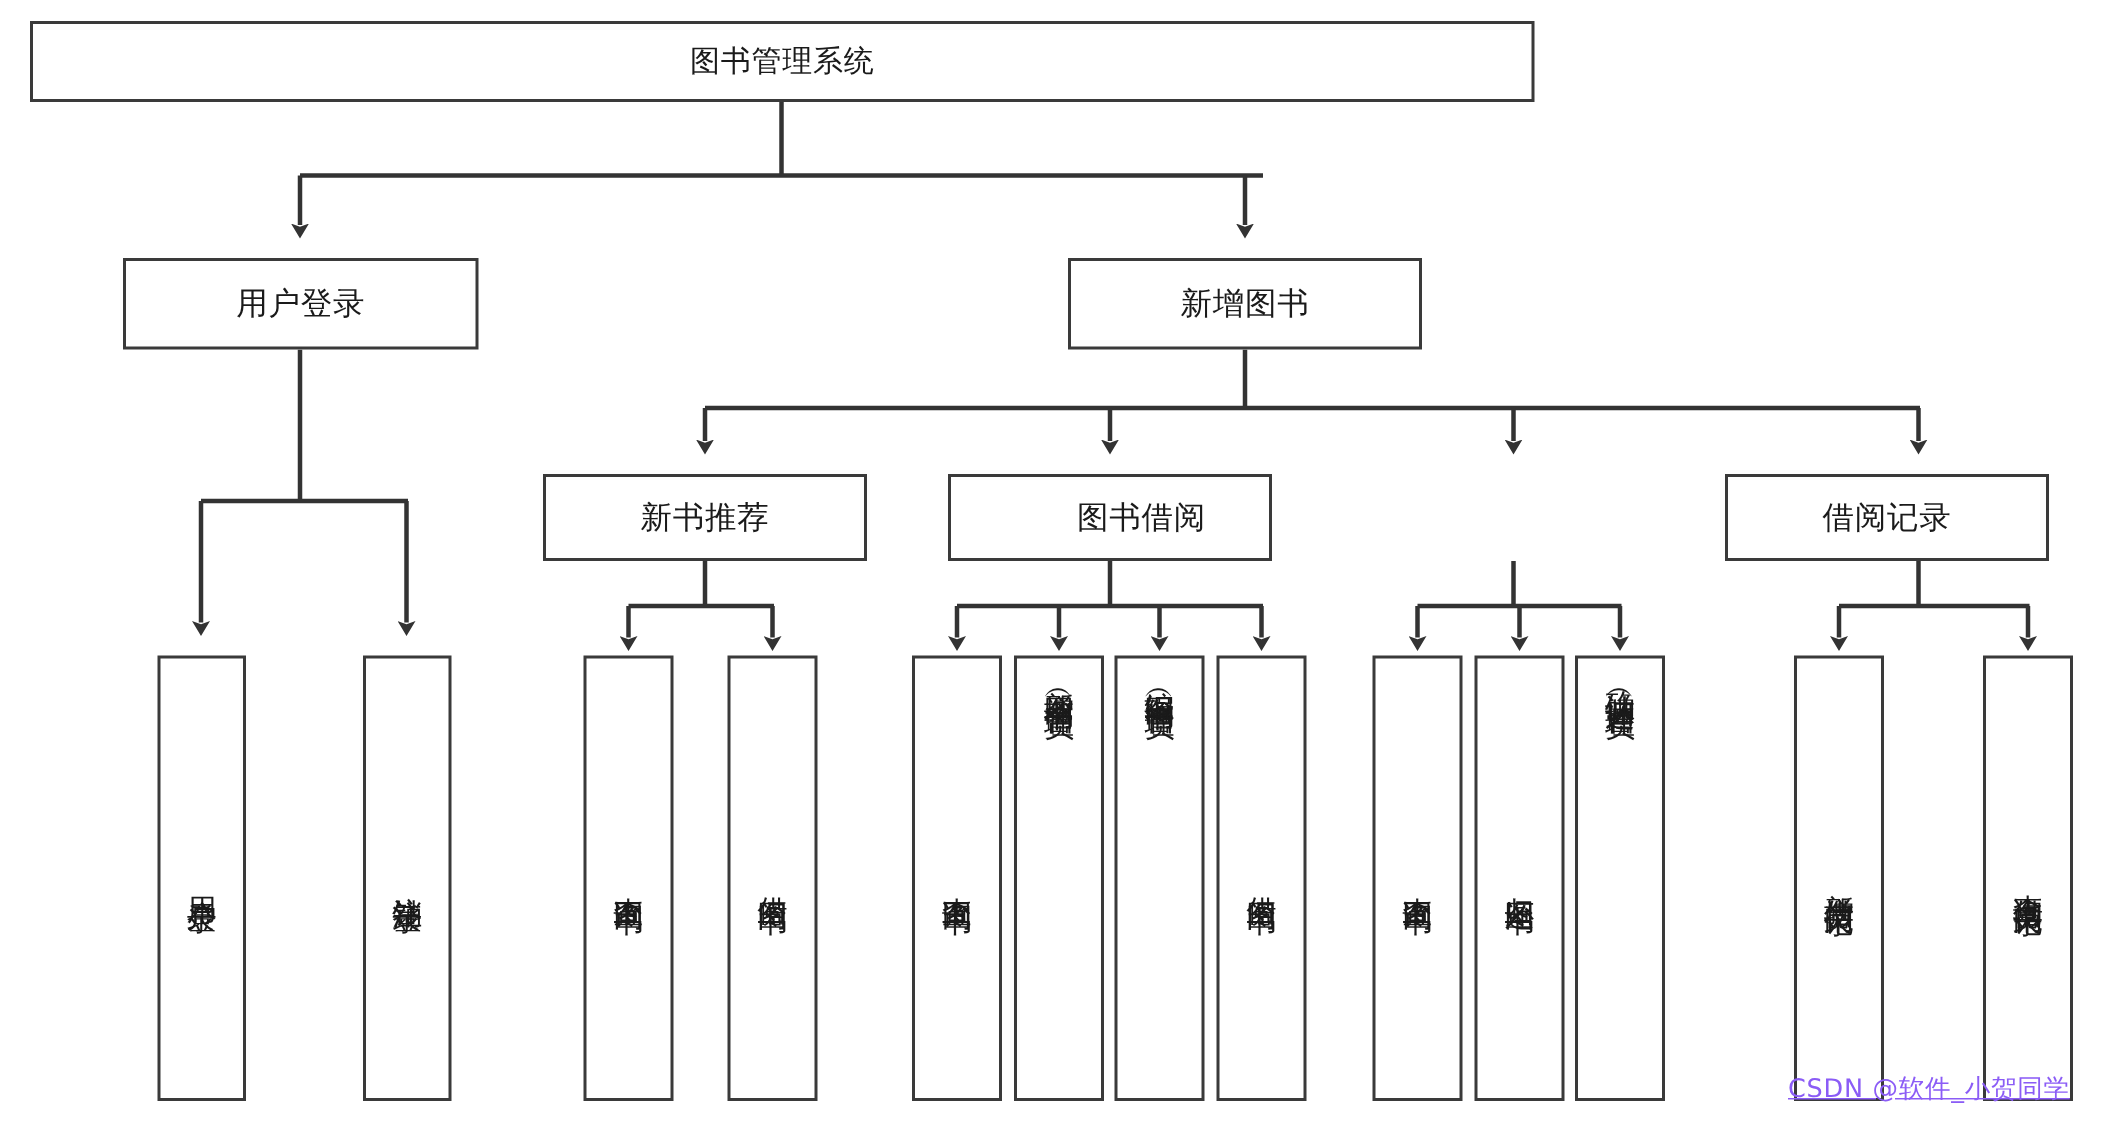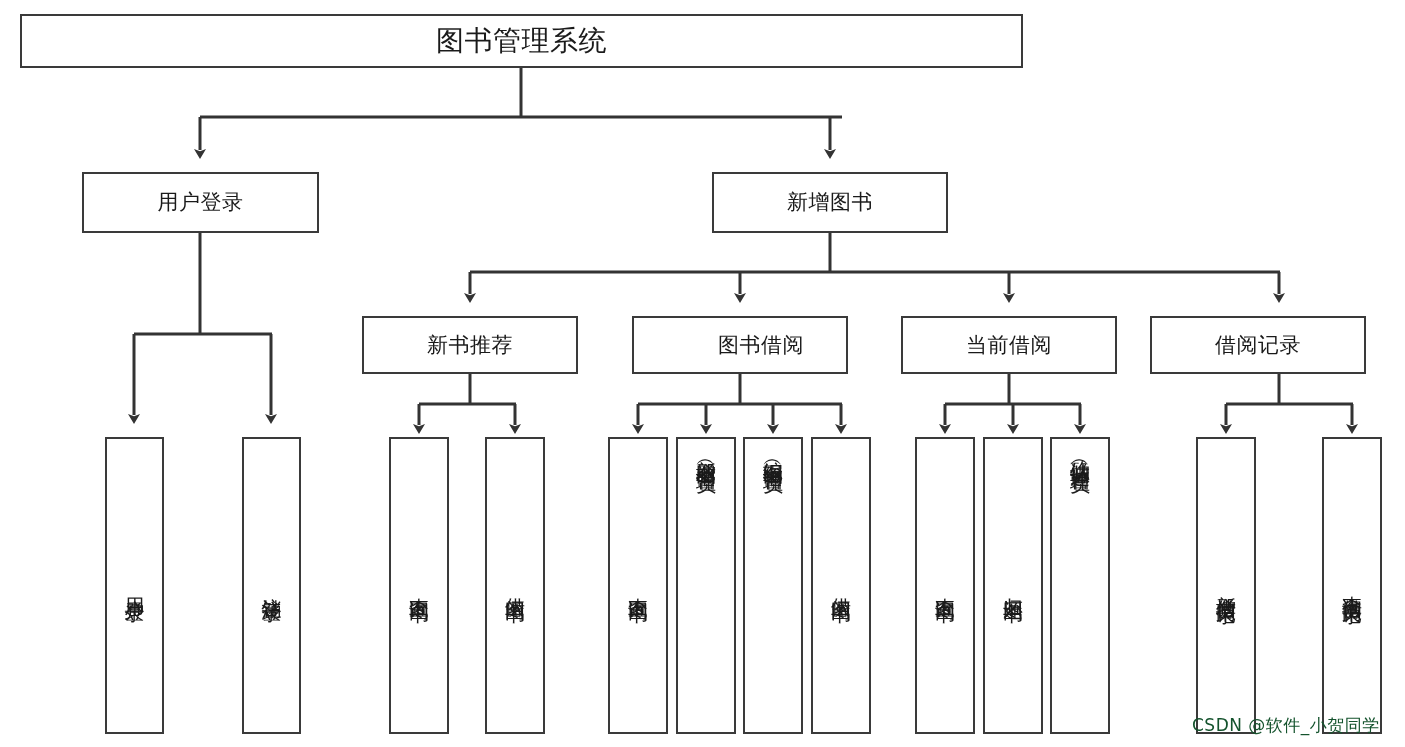--- a/index.html
+++ b/index.html
@@ -42,21 +42,21 @@
     text-align: center;
     line-height: 1.18;
     letter-spacing: 0.5px;
   }
   
   .node.horiz .node-label {
     font-size: 21px;
     white-space: nowrap;
   }
   .node.root .node-label {
-    font-size: 28px;
+    font-size: 20px;
   }
   
   .node.vert {
     align-items: flex-start;
     justify-content: center;
     padding-top: 6px;
   }
   .node.vert .node-label {
     writing-mode: vertical-rl;
     text-orientation: upright;
@@ -67,24 +67,25 @@
   }
   .node.vert.centered {
     align-items: center;
     padding-top: 0;
   }
   #watermark {
     position: absolute;
     left: 1192px;
     top: 714px;
     font-size: 17px;
-    color: #14532d;
+    color: #8b5cf6;
     white-space: nowrap;
     z-index: 5;
     letter-spacing: 0.5px;
+    text-decoration: underline;
   }
 </style>
 </head>
 <body>
 
 <div id="diagram-root">
 
   <svg id="edges-layer" viewBox="0 0 1405 747" width="1405" height="747" xmlns="http://www.w3.org/2000/svg">
     <defs>
       <marker id="arrow" markerWidth="10" markerHeight="12" refX="1" refY="6" orient="auto" markerUnits="userSpaceOnUse">
@@ -145,23 +146,20 @@
   <div class="node horiz" style="left:712px; top:172px; width:236px; height:61px;">
     <span class="node-label">新增图书</span>
   </div>
 
   <div class="node horiz" style="left:362px; top:316px; width:216px; height:58px;">
     <span class="node-label">新书推荐</span>
   </div>
   <div class="node horiz" style="left:632px; top:316px; width:216px; height:58px;padding-left:42px;">
     <span class="node-label">图书借阅</span>
   </div>
-  <div class="node horiz" style="left:901px; top:316px; width:216px; height:58px;">
-    <span class="node-label">当前借阅</span>
-  </div>
   <div class="node horiz" style="left:1150px; top:316px; width:216px; height:58px;">
     <span class="node-label">借阅记录</span>
   </div>
 
   <div class="node vert centered" style="left:105px; top:437px; width:59px; height:297px;">
     <span class="node-label">用户登录</span>
   </div>
   <div class="node vert centered" style="left:242px; top:437px; width:59px; height:297px;">
     <span class="node-label">注销登录</span>
   </div>

